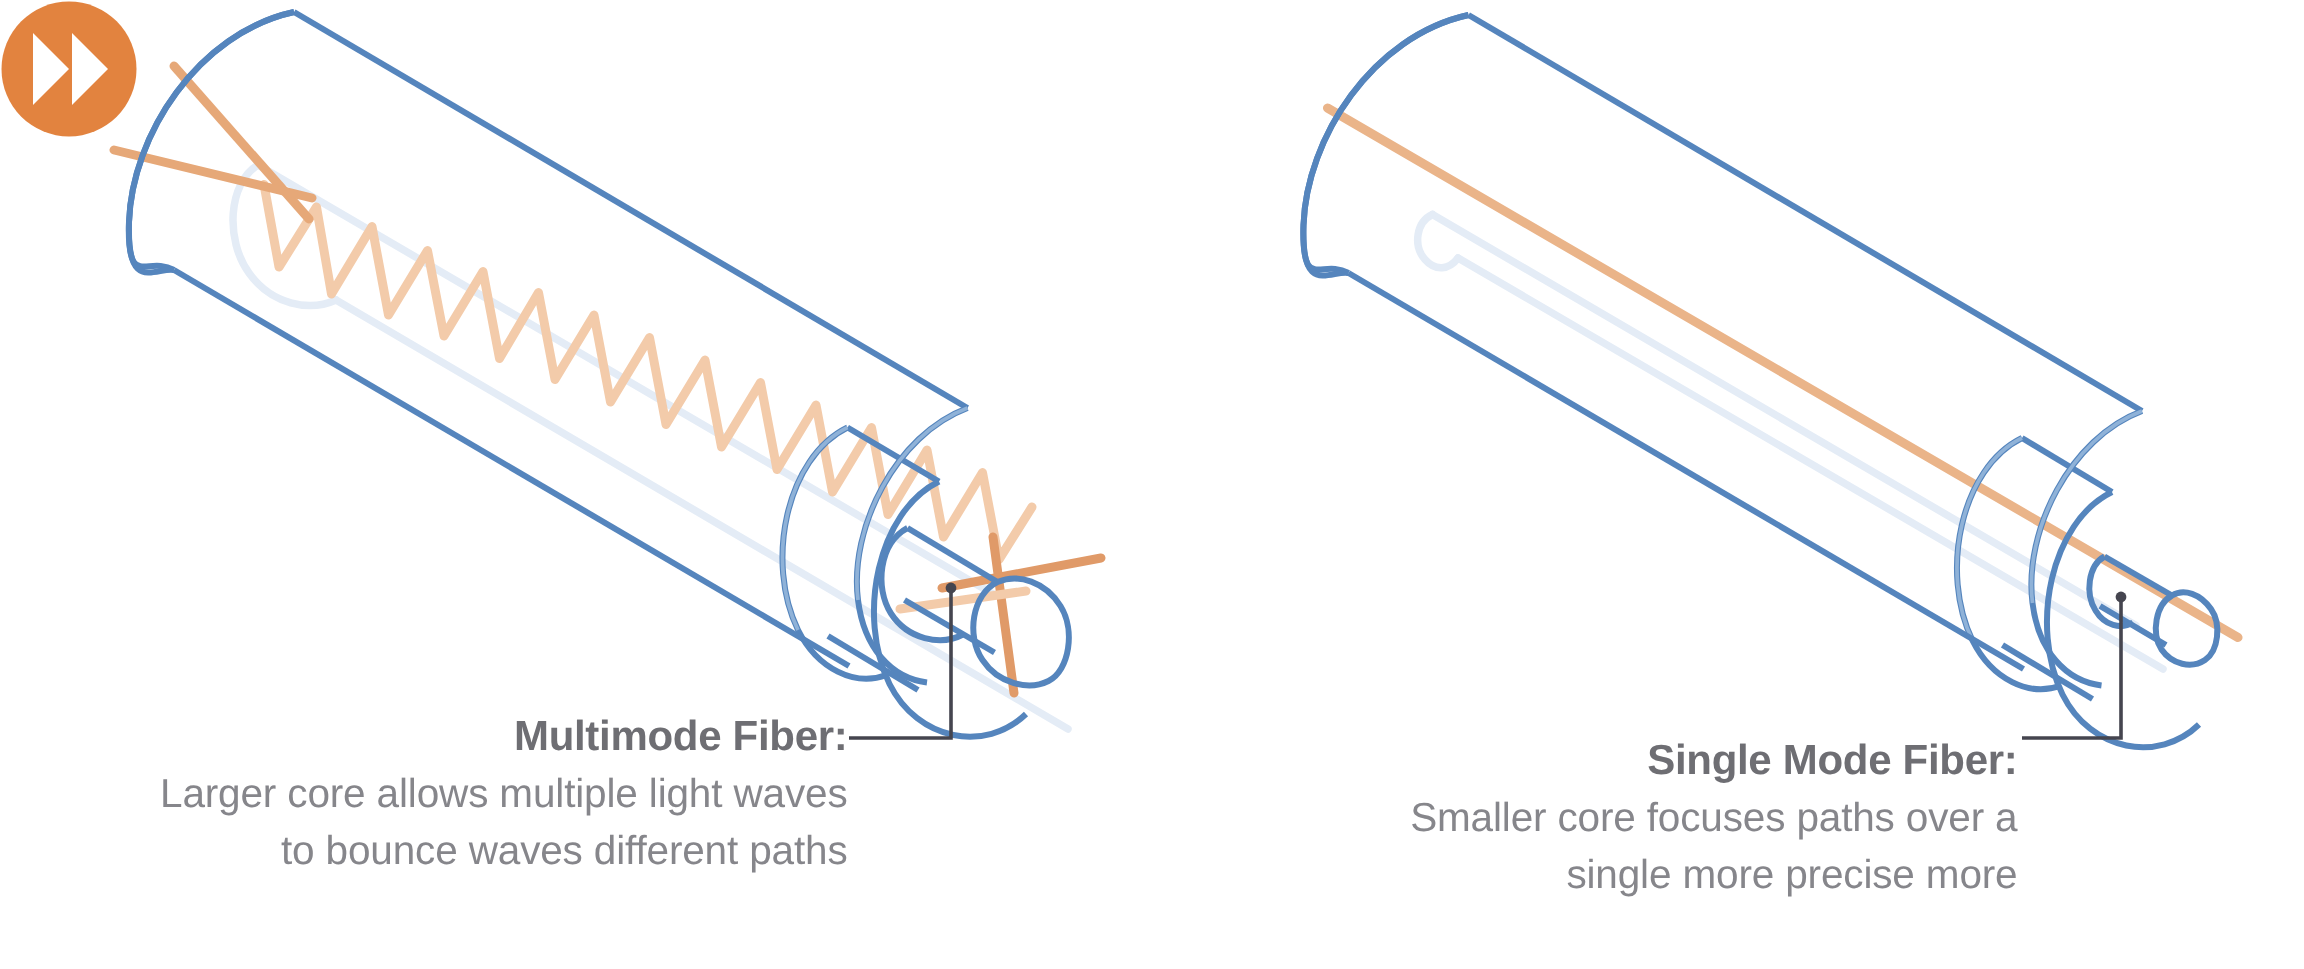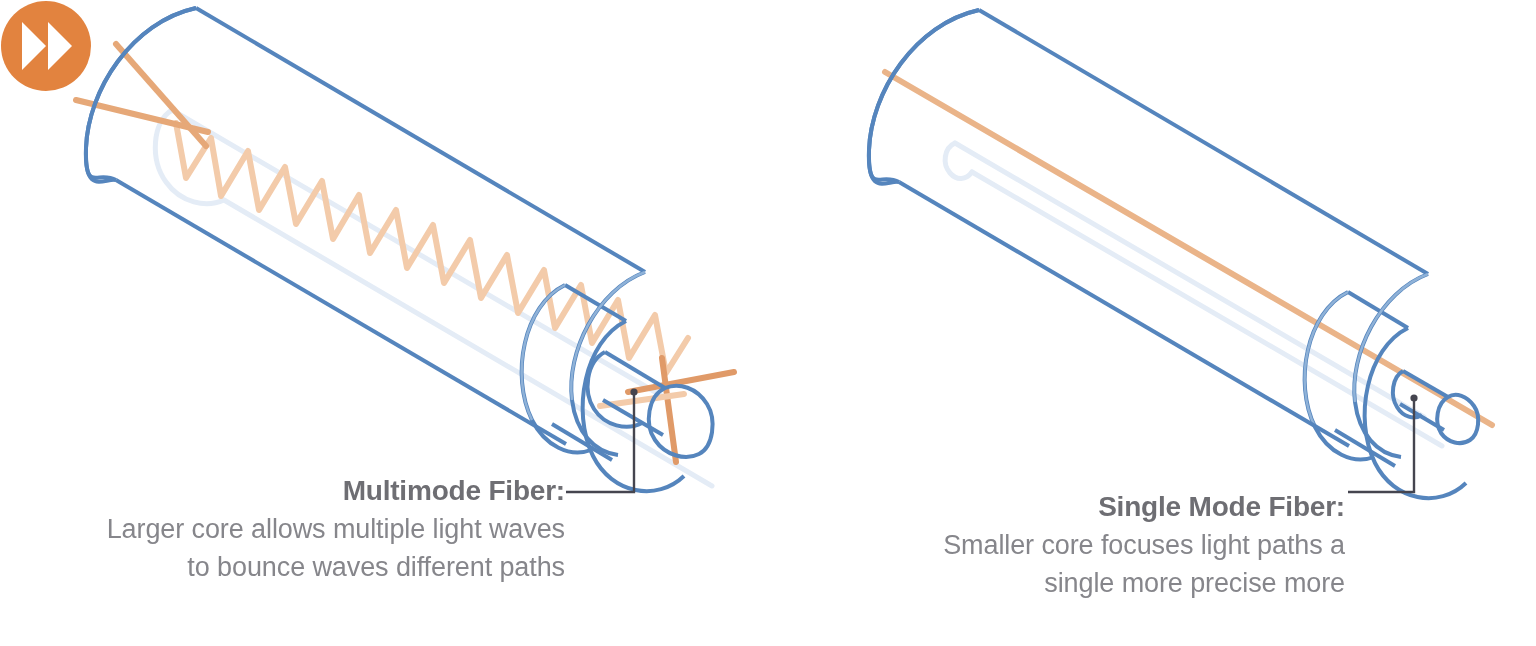--- a/index.html
+++ b/index.html
@@ -197,21 +197,21 @@
   </svg>
 
   <div class="caption" id="caption-left">
     <div class="caption-title">Multimode Fiber:</div>
     <div class="caption-body">Larger core allows multiple light waves</div>
     <div class="caption-body">to bounce waves different paths</div>
   </div>
 
   <div class="caption" id="caption-right">
     <div class="caption-title">Single Mode Fiber:</div>
-    <div class="caption-body">Smaller core focuses light paths a</div>
+    <div class="caption-body">Smaller core focuses paths over a</div>
     <div class="caption-body">single more precise more</div>
   </div>
 
   <svg class="logo" viewBox="0 0 92 92">
     <circle cx="46" cy="46" r="45" fill="#e2833f"></circle>
     <g fill="#ffffff">
       <path d="M22,22 L22,70 L46,46 Z"></path>
       <path d="M48,22 L48,70 L72,46 Z"></path>
     </g>
   </svg>

